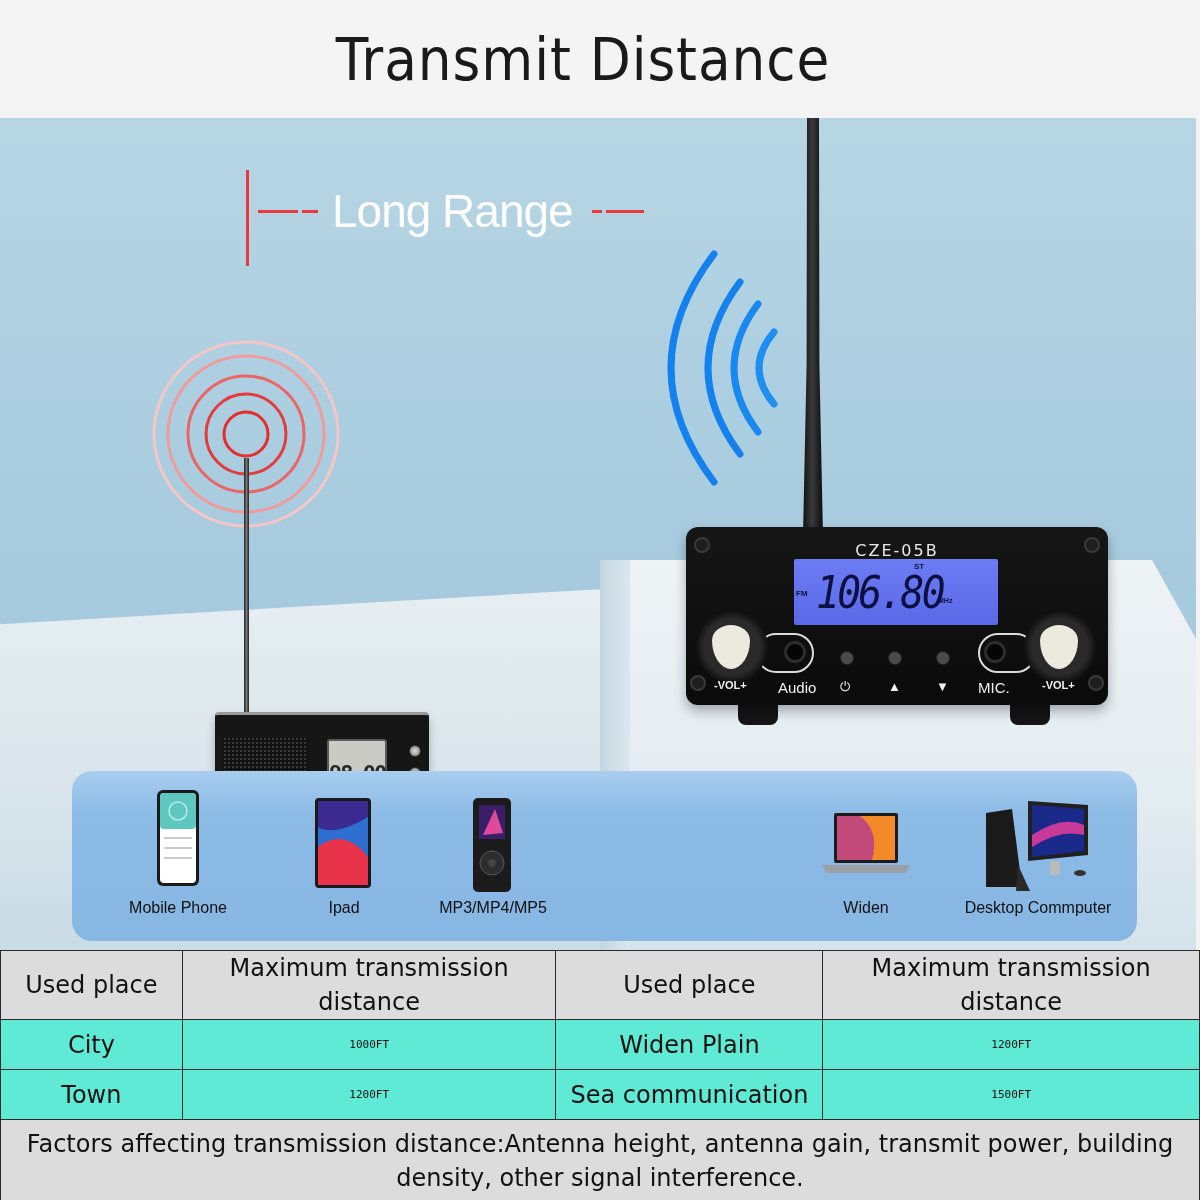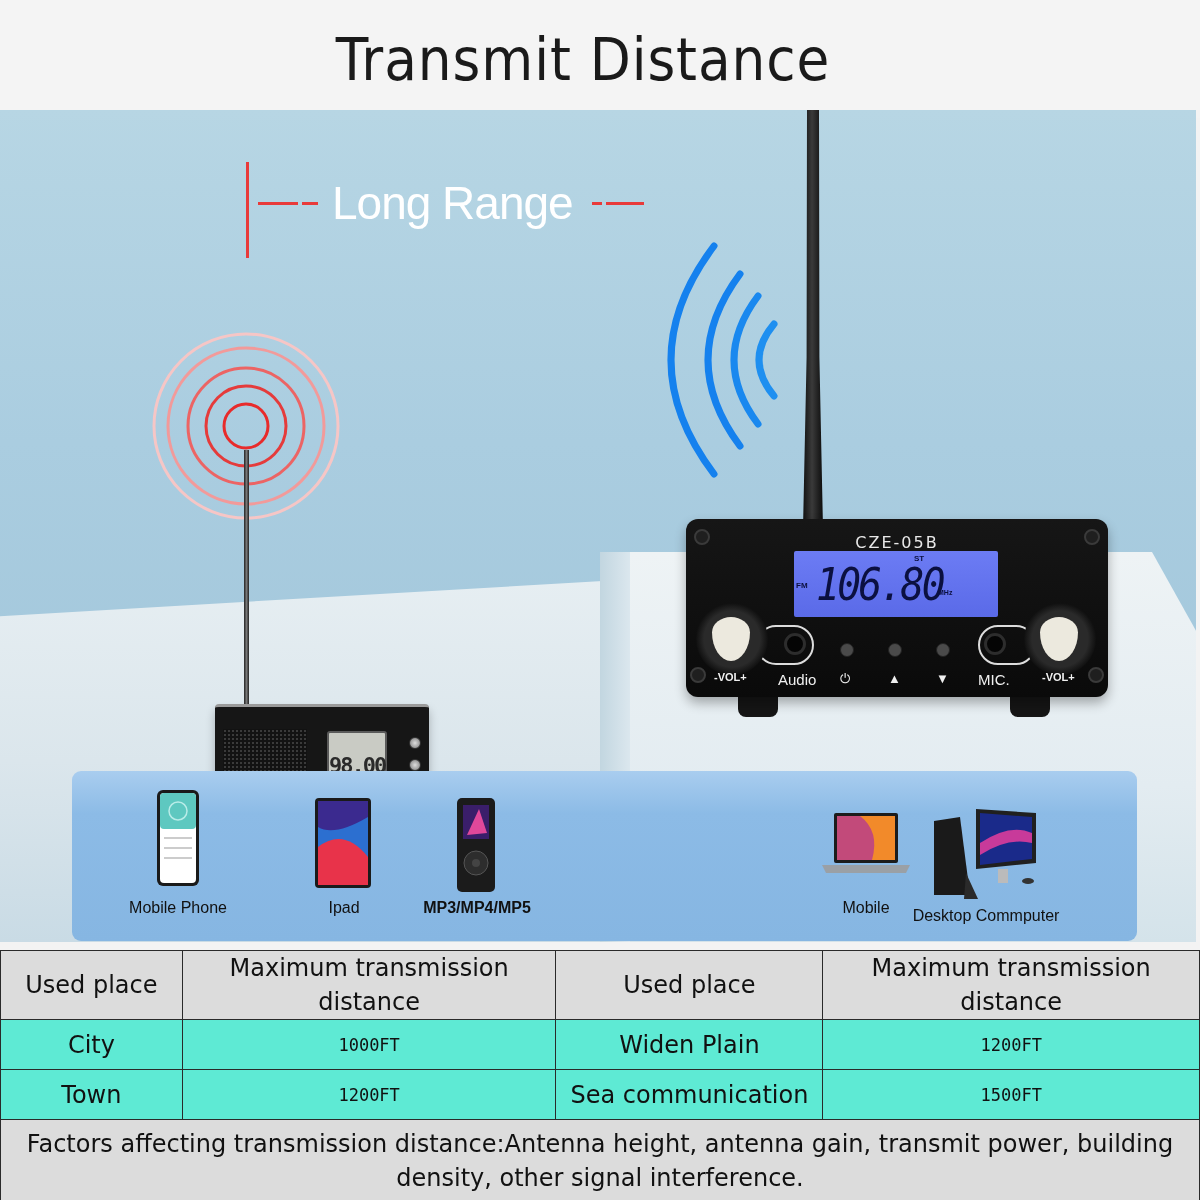--- a/index.html
+++ b/index.html
@@ -4,21 +4,21 @@
 <style>
   * { box-sizing: border-box; margin: 0; padding: 0; }
   html, body { width: 1200px; height: 1200px; overflow: hidden; background: #f3f3f3; }
   body { position: relative; font-family: "Liberation Sans", sans-serif; }
 
   .title-bar { position: absolute; left: 0; top: 0; width: 1200px; height: 118px; background: #f4f4f4; }
   .title { position: absolute; left: 0; top: 26px; width: 1166px; text-align: center;
     font-family: "DejaVu Sans", sans-serif; font-size: 58px; letter-spacing: 1px; color: #1a1a1a;
     transform: scaleX(0.92); font-weight: normal; }
 
-  .scene { position: absolute; left: 0; top: 110px; width: 1196px; height: 832px;
+  .scene { position: absolute; left: 0; top: 118px; width: 1196px; height: 832px;
     background: linear-gradient(180deg, #b7d6e4 0%, #aacde0 40%, #a4c8dc 70%, #b8d4e2 100%); overflow: hidden; }
 
   
   .floor-left { position: absolute; left: 0; top: 470px; width: 620px; height: 362px;
     background: linear-gradient(180deg, #e6eef2 0%, #dbe6ec 50%, #c9dbe5 100%);
     clip-path: polygon(0 10%, 100% 0, 100% 100%, 0 100%); }
   .pedestal-right { position: absolute; left: 600px; top: 442px; width: 600px; height: 390px;
     background: linear-gradient(180deg, #eef3f5 0%, #e3ecf1 60%, #d4e3ea 100%);
     clip-path: polygon(0 0, 92% 0, 100% 22%, 100% 100%, 0 100%); }
   .pedestal-shadow { position: absolute; left: 600px; top: 442px; width: 30px; height: 390px;
@@ -75,32 +75,32 @@
     border-radius: 50% 50% 50% 50% / 35% 35% 65% 65%; }
   .jack-outline { position: absolute; height: 40px; border: 2px solid #dcdcdc; border-radius: 20px; }
   .jack { position: absolute; width: 22px; height: 22px; border-radius: 50%; background: #050505; border: 3px solid #2d2d2d; }
   .tx-btn { position: absolute; top: 124px; width: 14px; height: 14px; border-radius: 50%; background: #4a4a4a; border: 1px solid #222; }
   .tx-label { position: absolute; top: 152px; color: #f0f0f0; font-size: 13px; font-family: "Liberation Sans", sans-serif; }
   .screw { position: absolute; width: 16px; height: 16px; border-radius: 50%; background: #1f1f1f; border: 2px solid #3a3a3a; }
   .foot { position: absolute; top: 585px; width: 40px; height: 22px; background: #151515; border-radius: 0 0 8px 8px; z-index: 3; }
 
   
   .devices { position: absolute; left: 72px; top: 771px; width: 1065px; height: 170px;
-    background: linear-gradient(180deg, #a9cdef 0%, #8cbbe6 25%, #86b6e2 100%); border-radius: 9px; z-index: 5; }
+    background: linear-gradient(180deg, #a9cdef 0%, #8cbbe6 25%, #86b6e2 100%); border-radius: 20px; z-index: 5; }
   .device { position: absolute; top: 0; height: 170px; }
   .device-label { position: absolute; top: 128px; left: 50%; transform: translateX(-50%); white-space: nowrap;
     font-size: 16px; color: #111; font-family: "Liberation Sans", sans-serif; }
 
   
   .table { position: absolute; left: 0; top: 950px; width: 1200px; border-collapse: collapse;
     font-family: "DejaVu Sans", sans-serif; }
   .table td, .table th { border: 1px solid #2a2a2a; text-align: center; color: #111; font-weight: normal; }
   .table th { background: #dcdcdc; font-size: 24px; height: 67px; line-height: 34px; }
   .table td { background: #5eead4; height: 50px; font-size: 24px; }
-  .table td.val { font-size: 17px; font-family: "DejaVu Sans Mono", monospace; letter-spacing: 0; }
+  .table td.val { font-size: 11px; font-family: "DejaVu Sans Mono", monospace; letter-spacing: 0; }
   .table td.note { background: #dcdcdc; font-size: 24px; line-height: 34px; height: 82px; padding: 0 10px; }
 </style>
 </head>
 <body>
 
 <div class="title-bar">
   <h1 class="title">Transmit Distance</h1>
 </div>
 
 <div class="scene">
@@ -201,40 +201,40 @@
   </div>
   <div class="device" style="left:222px;width:100px;">
     <svg style="position:absolute;left:20px;top:26px;" width="58" height="92" viewBox="0 0 58 92">
       <rect x="1" y="1" width="56" height="90" rx="4" fill="#1a1a1a"></rect>
       <rect x="4" y="4" width="50" height="84" fill="#2c6fd0"></rect>
       <path d="M4 50 Q30 30 54 60 L54 88 L4 88 Z" fill="#e8334a"></path>
       <path d="M4 30 Q20 40 54 20 L54 4 L4 4 Z" fill="#3b2a8f"></path>
     </svg>
     <span class="device-label">Ipad</span>
   </div>
-  <div class="device" style="left:355px;width:100px;font-weight:bold;">
+  <div class="device" style="left:371px;width:100px;">
     <svg style="position:absolute;left:28px;top:26px;" width="42" height="96" viewBox="0 0 42 96">
       <rect x="2" y="1" width="38" height="94" rx="5" fill="#1b1b1b"></rect>
       <rect x="8" y="8" width="26" height="34" fill="#3a1e6a"></rect>
       <path d="M12 38 L24 12 L32 36 Z" fill="#e0489a"></path>
       <circle cx="21" cy="66" r="12" fill="#2d2d2d" stroke="#555"></circle>
       <circle cx="21" cy="66" r="4" fill="#444"></circle>
     </svg>
     <span class="device-label">MP3/MP4/MP5</span>
   </div>
   <div class="device" style="left:744px;width:100px;">
     <svg style="position:absolute;left:4px;top:40px;" width="92" height="68" viewBox="0 0 92 68">
       <rect x="14" y="2" width="64" height="50" rx="2" fill="#1c1c1c"></rect>
       <rect x="17" y="5" width="58" height="44" fill="#c24a7a"></rect>
       <path d="M40 5 Q60 20 52 49 L75 49 L75 5 Z" fill="#f28a2a"></path>
       <path d="M2 54 L90 54 L86 62 L6 62 Z" fill="#9aa0a6"></path>
     </svg>
-    <span class="device-label">Mobile</span>
-  </div>
-  <div class="device" style="left:844px;width:140px;margin-top:8px;">
+    <span class="device-label">Widen</span>
+  </div>
+  <div class="device" style="left:896px;width:140px;">
     <svg style="position:absolute;left:14px;top:24px;" width="112" height="98" viewBox="0 0 112 98">
       <path d="M4 18 L30 14 L40 92 L4 92 Z" fill="#1a1a1a"></path>
       <path d="M46 6 L106 10 L106 60 L46 66 Z" fill="#202020"></path>
       <path d="M50 10 L102 14 L102 56 L50 62 Z" fill="#1a2a8a"></path>
       <path d="M50 40 Q80 20 102 30 L102 40 Q78 34 50 52 Z" fill="#c83a9a"></path>
       <path d="M36 70 L48 96 L34 96 Z" fill="#2a2a2a"></path>
       <rect x="68" y="66" width="10" height="14" fill="#bbb"></rect>
       <ellipse cx="98" cy="78" rx="6" ry="3" fill="#333"></ellipse>
     </svg>
     <span class="device-label">Desktop Commputer</span>

